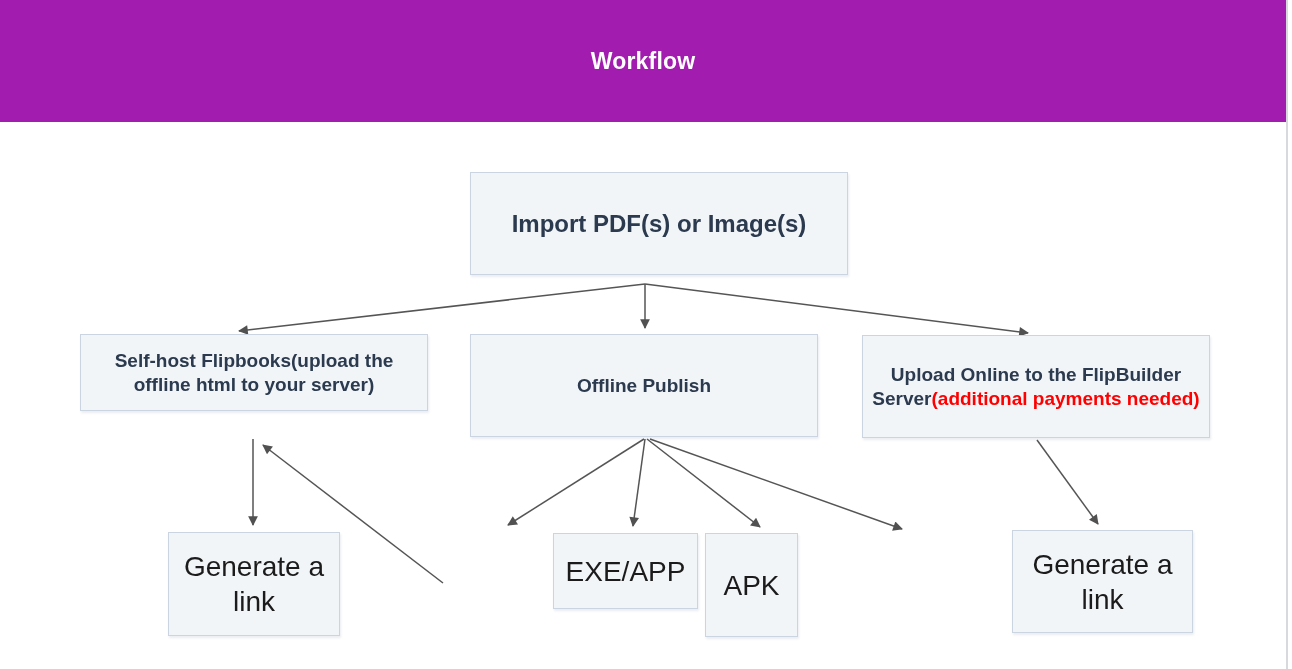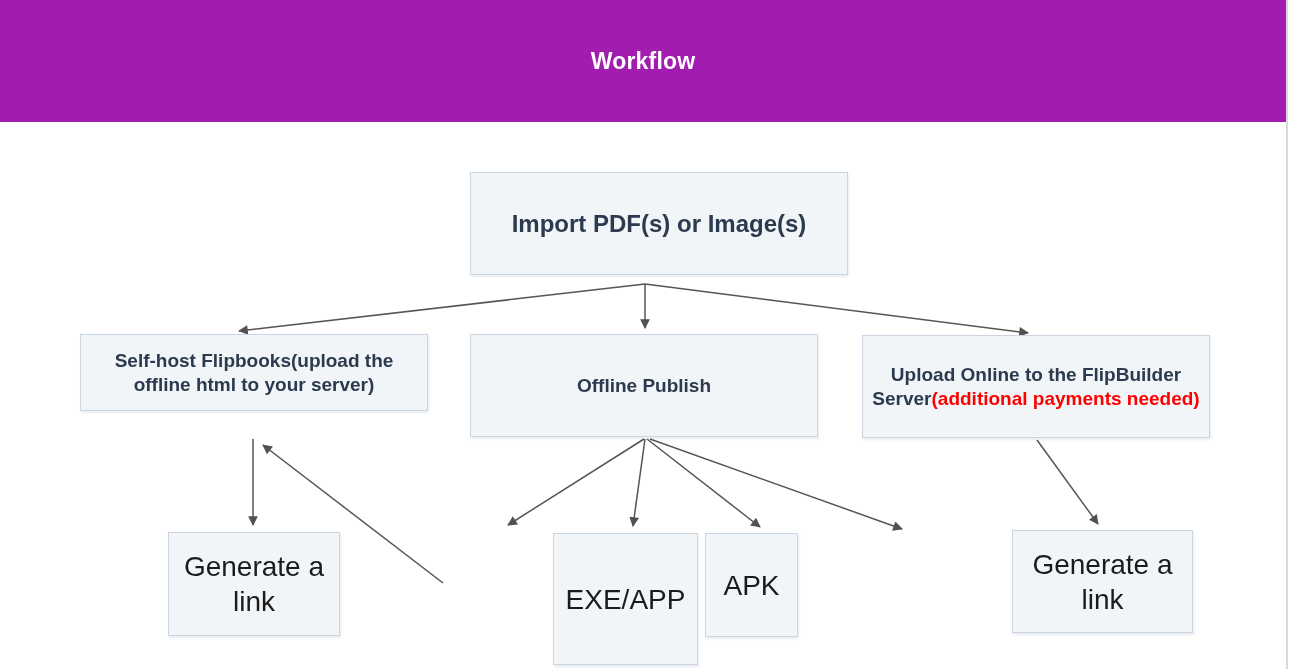--- a/index.html
+++ b/index.html
@@ -119,21 +119,21 @@
 
   <div class="node lvl2" style="left:862px; top:335px; width:348px; height:103px;">
     <span><span>Upload Online to the FlipBuilder Server</span><span class="warning">(additional payments needed)</span></span>
   </div>
 
   <div class="node lvl3" style="left:168px; top:532px; width:172px; height:104px;">
     <span>Generate a link</span>
   </div>
 
 
-  <div class="node lvl3" style="left:553px; top:533px; width:145px; height:132px;">
+  <div class="node lvl3" style="left:553px; top:533px; width:145px; height:76px;">
     <span>EXE/APP</span>
   </div>
 
   <div class="node lvl3" style="left:705px; top:533px; width:93px; height:104px;">
     <span>APK</span>
   </div>
 
 
   <div class="node lvl3" style="left:1012px; top:530px; width:181px; height:103px;">
     <span>Generate a link</span>

